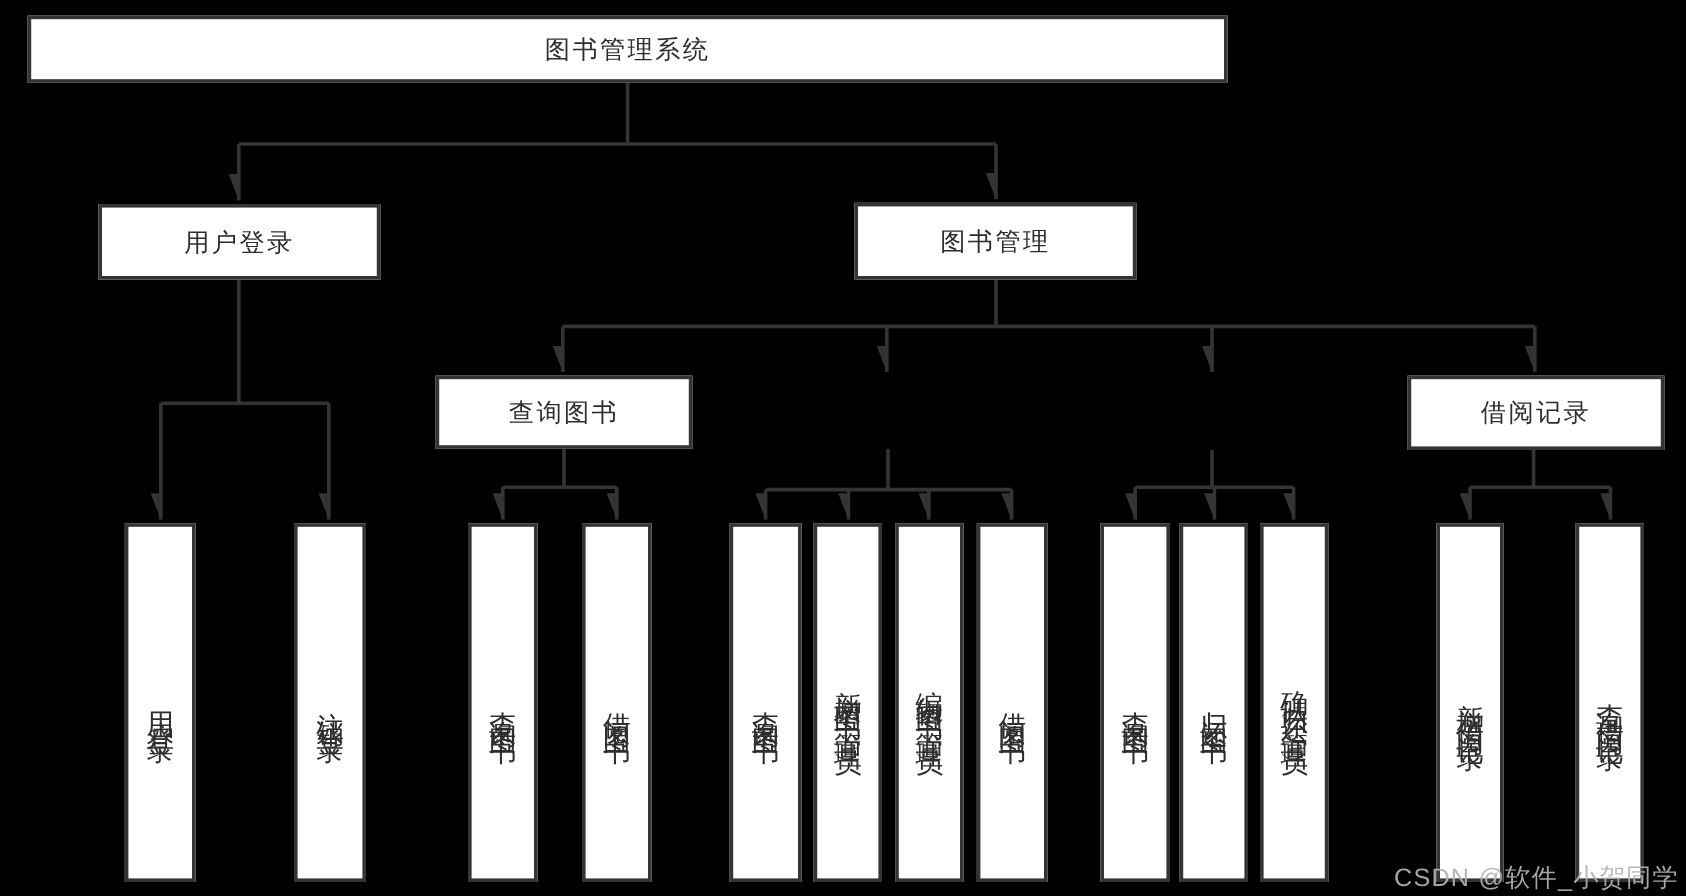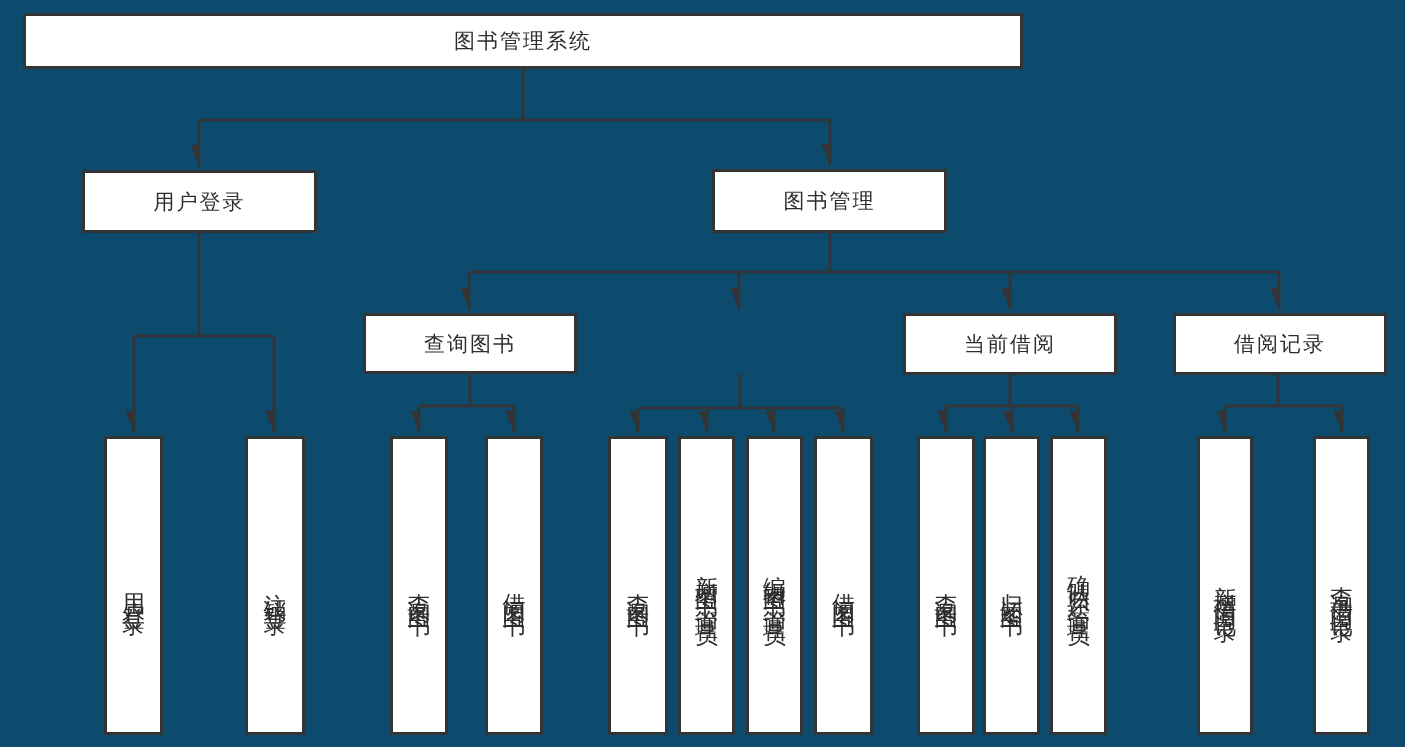--- a/index.html
+++ b/index.html
@@ -8,21 +8,21 @@
     background: #ffffff;
     width: 1405px;
     height: 747px;
     overflow: hidden;
     font-family: "Liberation Sans", sans-serif;
   }
   .canvas {
     position: relative;
     width: 1405px;
     height: 747px;
-    background: #0c4a6e;
+    background: #000000;
   }
   svg.wires {
     position: absolute;
     left: 0; top: 0;
     width: 1405px; height: 747px;
     z-index: 1;
   }
   .box {
     position: absolute;
     box-sizing: border-box;
@@ -109,35 +109,35 @@
       <path d="M1342 406 V433" marker-end="url(#arrow)"></path>
     </g>
   </svg>
 
   <div class="box h" style="left:23px; top:13px; width:1000px; height:56px;">图书管理系统</div>
 
   <div class="box h" style="left:82px; top:170px; width:235px; height:63px;">用户登录</div>
   <div class="box h" style="left:712px; top:169px; width:235px; height:64px;">图书管理</div>
 
   <div class="box h" style="left:363px; top:313px; width:214px; height:61px;">查询图书</div>
-  <div class="box h" style="left:903px; top:313px; width:214px; height:62px;">当前借阅</div>
   <div class="box h" style="left:1173px; top:313px; width:214px; height:62px;">借阅记录</div>
 
   <div class="box v" style="left:104px; top:436px; width:59px; height:299px;">用户登录</div>
   <div class="box v" style="left:245px; top:436px; width:60px; height:299px;">注销登录</div>
 
   <div class="box v" style="left:390px; top:436px; width:58px; height:299px;">查询图书</div>
   <div class="box v" style="left:485px; top:436px; width:58px; height:299px;">借阅图书</div>
 
   <div class="box v" style="left:608px; top:436px; width:60px; height:299px;">查询图书</div>
   <div class="box v" style="left:678px; top:436px; width:57px; height:299px;">新增图书（管理员）</div>
   <div class="box v" style="left:746px; top:436px; width:57px; height:299px;">编辑图书（管理员）</div>
   <div class="box v" style="left:814px; top:436px; width:59px; height:299px;">借阅图书</div>
 
   <div class="box v" style="left:917px; top:436px; width:58px; height:299px;">查询图书</div>
   <div class="box v" style="left:983px; top:436px; width:57px; height:299px;">归还图书</div>
   <div class="box v" style="left:1050px; top:436px; width:57px; height:299px;">确认归还（管理员）</div>
 
   <div class="box v" style="left:1197px; top:436px; width:56px; height:299px;">新增借阅记录</div>
   <div class="box v" style="left:1313px; top:436px; width:57px; height:299px;">查询借阅记录</div>
 
+  <div class="watermark">CSDN @软件_小贺同学</div>
 
 </div>
 
 </body></html>

